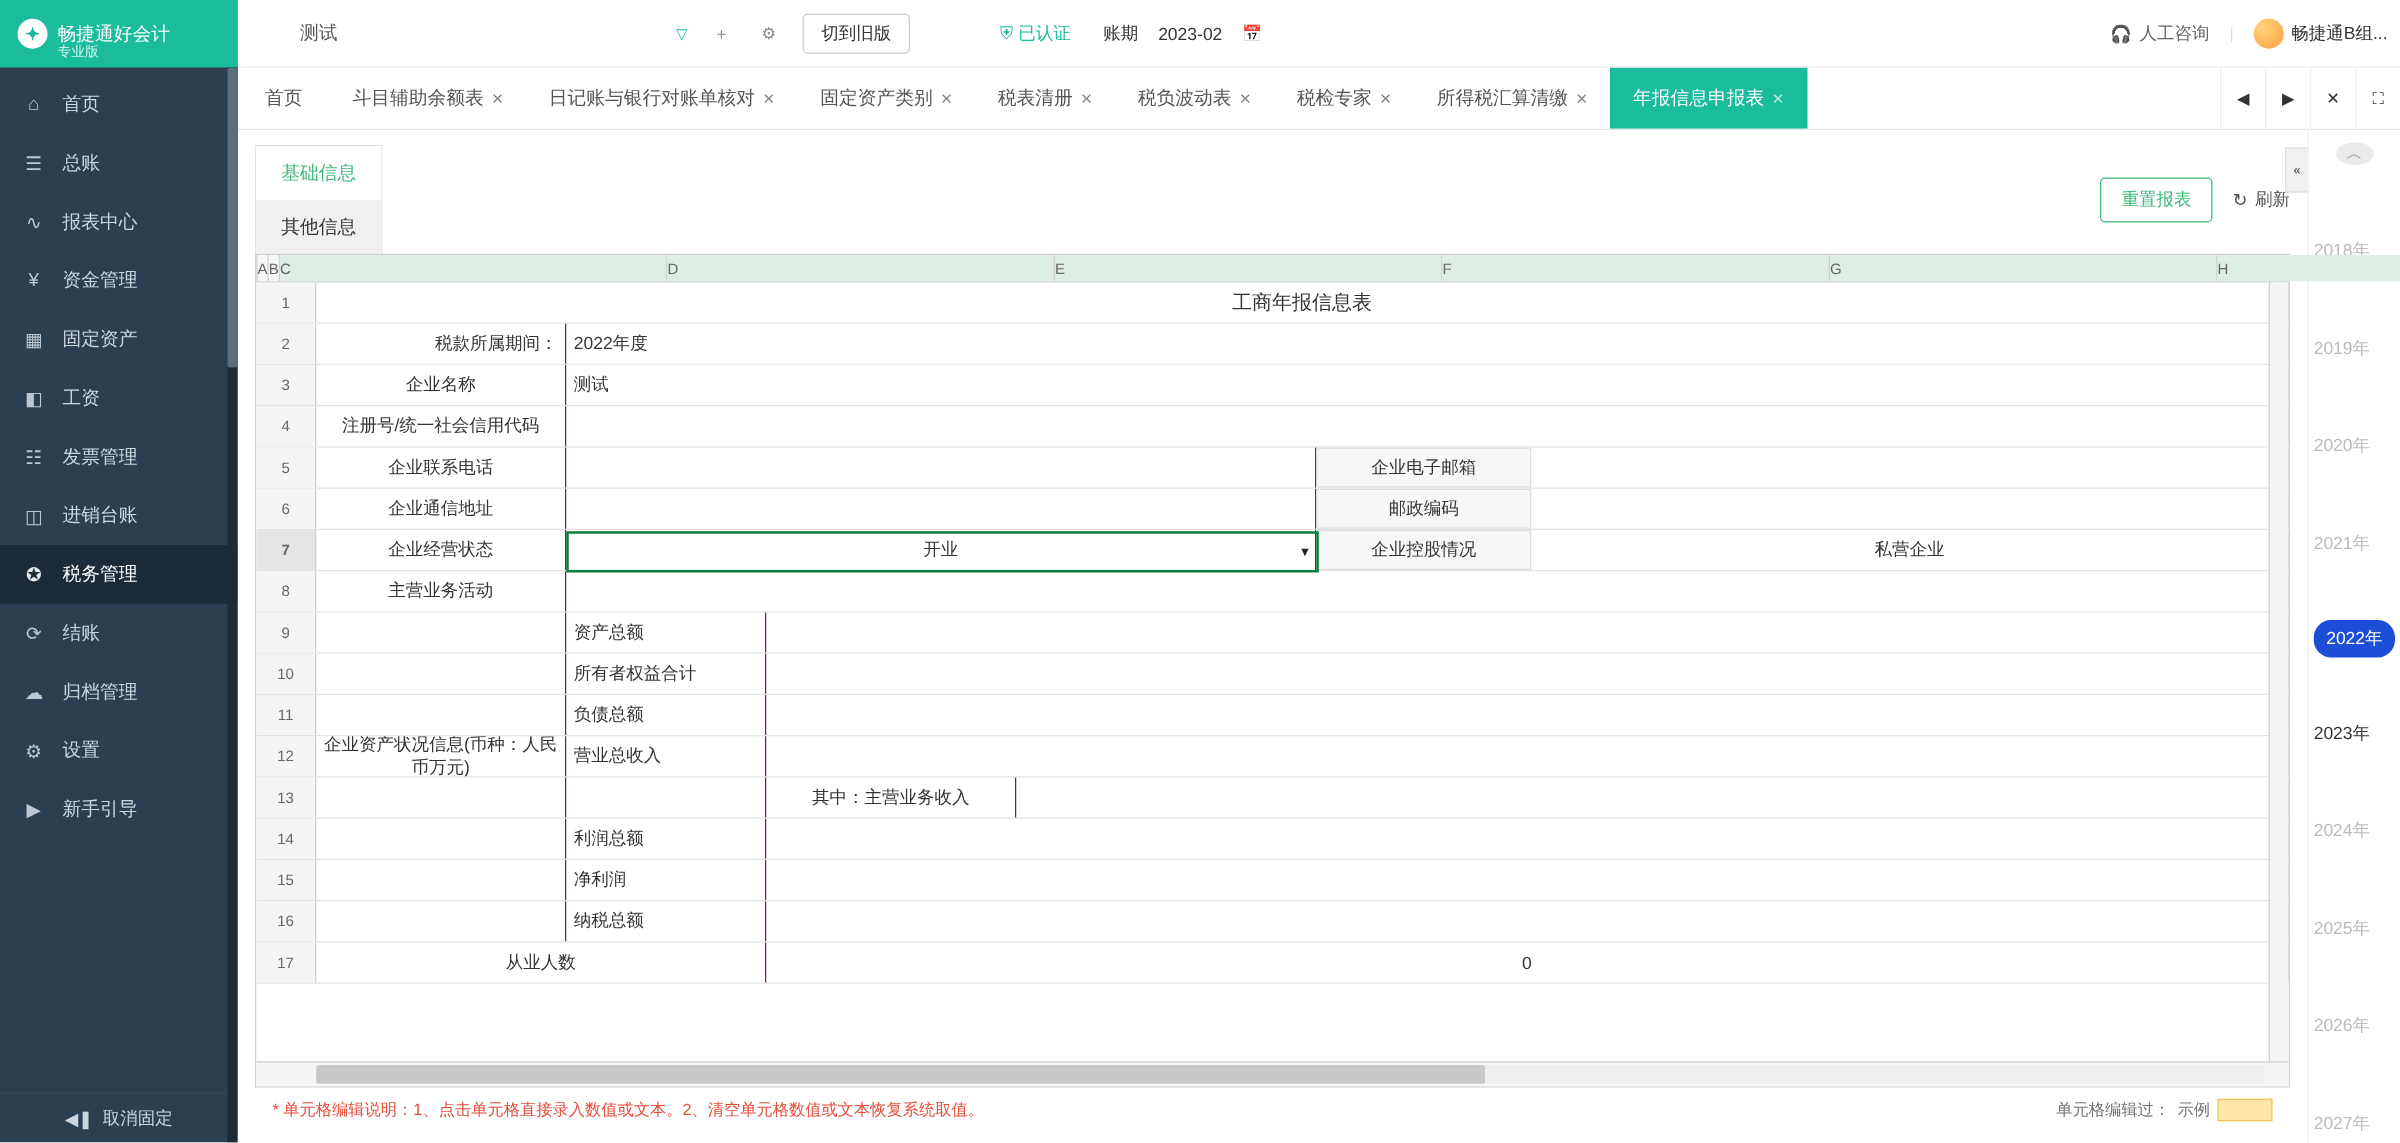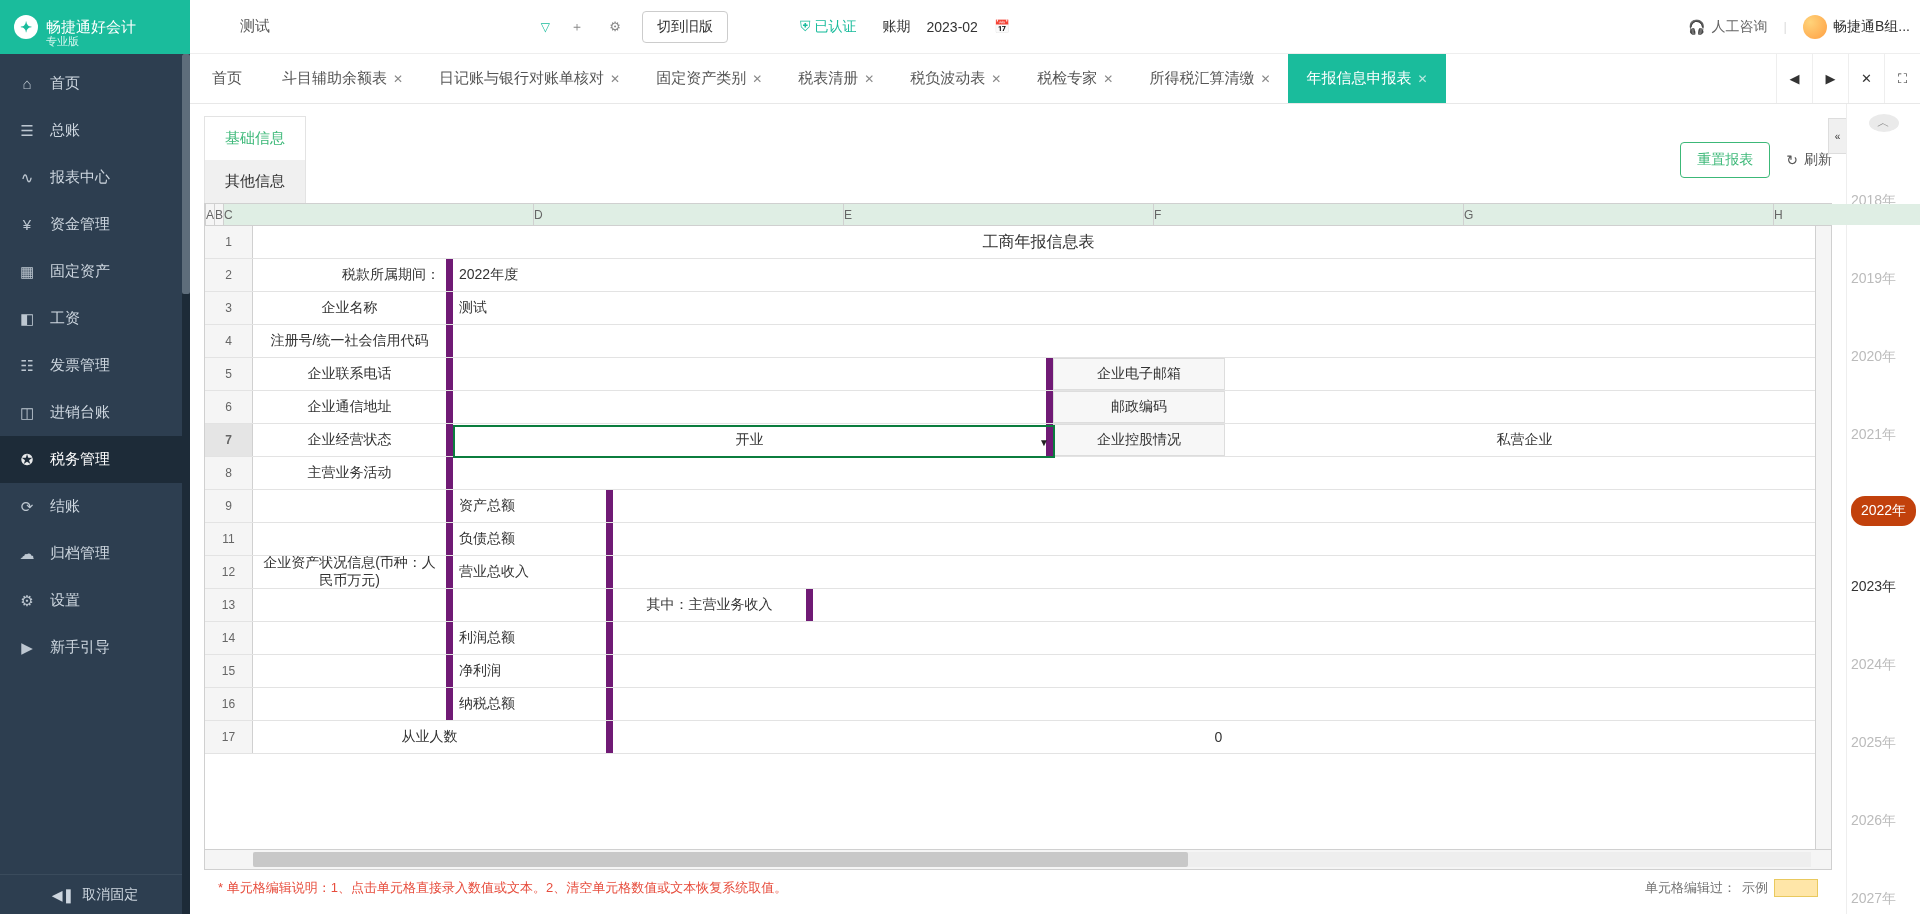--- a/index.html
+++ b/index.html
@@ -60,42 +60,42 @@
 
 .sheet-wrap { flex: 1; border: 1px solid #d0d0d0; min-height: 0; display: flex; flex-direction: column; position: relative; }
 .colhdr { display: flex; background: #f5f5f5; height: 22px; border-bottom: 1px solid #d0d0d0; }
 .corner { width: 48px; border-right: 1px solid #d0d0d0; background: #f5f5f5; }
 .colcell { border-right: 1px solid #d0d0d0; text-align: center; font-size: 12px; color: #666; line-height: 22px; }
 .colcell.sel { background: #dfeee4; }
 .gridrows { flex: 1; overflow: auto; }
 .grow { display: flex; height: 33px; border-bottom: 1px solid #e3e3e3; }
 .grow.selrow .rowhdr { background: #e5e5e5; font-weight: bold; }
 .rowhdr { width: 48px; background: #f5f5f5; border-right: 1px solid #d0d0d0; text-align: center; font-size: 12px; color: #666; line-height: 33px; }
-.gcell { border-right: 7px solid #701a75; padding: 0 6px; font-size: 14px; display: flex; align-items: center; overflow: hidden; }
+.gcell { border-right: 1px solid #701a75; padding: 0 6px; font-size: 14px; display: flex; align-items: center; overflow: hidden; }
 .gcell.lbl { justify-content: center; }
 .gcell.title { justify-content: center; font-size: 16px; }
 .active-cell { position: absolute; border: 2px solid #0b7d3e; pointer-events: none; }
 .active-cell .dd { position: absolute; right: 4px; top: 50%; transform: translateY(-50%); font-size: 10px; color: #222; }
 .hscroll { height: 20px; background: #f5f5f5; border-top: 1px solid #d0d0d0; position: relative; }
 .hscroll .track { position: absolute; left: 48px; right: 20px; top: 2px; bottom: 2px; background: #eee; }
 .hscroll .thumb { position: absolute; left: 0; top: 0; bottom: 0; width: 60%; background: #c8c8c8; border-radius: 2px; }
 .vscroll { position: absolute; right: 0; top: 22px; bottom: 20px; width: 16px; background: #f5f5f5; border-left: 1px solid #d0d0d0; }
 
 
 .footer { height: 36px; display: flex; align-items: center; padding: 0 14px; font-size: 13px; gap: 8px; }
 .footer .note { color: #e74c3c; }
 .footer .right { margin-left: auto; display: flex; align-items: flex-start; gap: 6px; color: #737373; font-family: Liberation Serif, serif; }
 .swatch { width: 44px; height: 18px; background: #ffe6a8; border: 1px solid #e9c95e; }
 
 
 .rail { width: 74px; border-left: 1px solid #eee; display: flex; flex-direction: column; align-items: center; padding: 10px 0; gap: 8px; }
 .rail .nav { width: 30px; height: 30px; border-radius: 50%; background: #eaeaea; display: flex; align-items: center; justify-content: center; cursor: pointer; color: #888; }
 .rail .toggle { position: absolute; right: 74px; margin-top: 4px; width: 18px; height: 36px; background: #f0f0f0; border: 1px solid #ddd; border-right: none; display: flex; align-items: center; justify-content: center; font-size: 10px; cursor: pointer; }
 .year { font-size: 14px; color: #bbb; padding: 8px 0; cursor: pointer; margin-top: 44px; }
-.year.active { background: #c2410c; color: #fff; border-radius: 14px; padding: 6px 10px; font-size: 14px; }
+.year.active { background: #1d4ed8; color: #fff; border-radius: 14px; padding: 6px 10px; font-size: 14px; }
 .year.near { color: #333; }
 
 
 .cA{width:200px}.cJ{width:172px}
 </style>
 </head>
 <body>
 
 <div class="app">
 
@@ -326,20 +326,26 @@
               <div class="gcell" style="flex:1"></div>
               </div>
 
             <div class="grow">
                 <div class="rowhdr">9</div>
               <div class="gcell lbl cA" style="border-bottom:none"></div>
               <div class="gcell" style="width:160px">资产总额</div>
               <div class="gcell" style="flex:1"></div>
               </div>
             <div class="grow">
+                <div class="rowhdr">10</div>
+              <div class="gcell lbl cA" style="border-bottom:none;border-top:none"></div>
+              <div class="gcell" style="width:160px">所有者权益合计</div>
+              <div class="gcell" style="flex:1"></div>
+              </div>
+            <div class="grow">
                 <div class="rowhdr">11</div>
               <div class="gcell lbl cA" style="border-bottom:none;border-top:none"></div>
               <div class="gcell" style="width:160px">负债总额</div>
               <div class="gcell" style="flex:1"></div>
               </div>
             <div class="grow">
                 <div class="rowhdr">12</div>
               <div class="gcell lbl cA" style="border-bottom:none;border-top:none;text-align:center">企业资产状况信息(币种：人民币万元)</div>
               <div class="gcell" style="width:160px;border-bottom:none">营业总收入</div>
               <div class="gcell" style="flex:1"></div>

